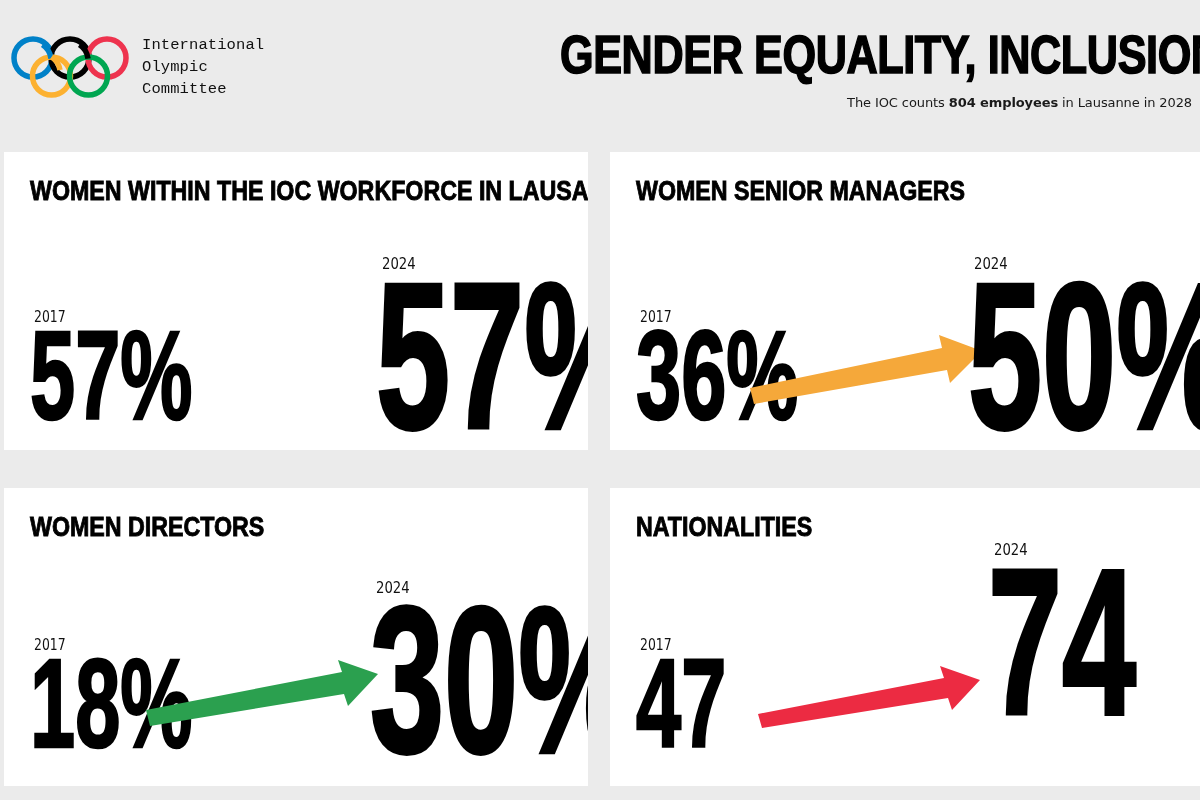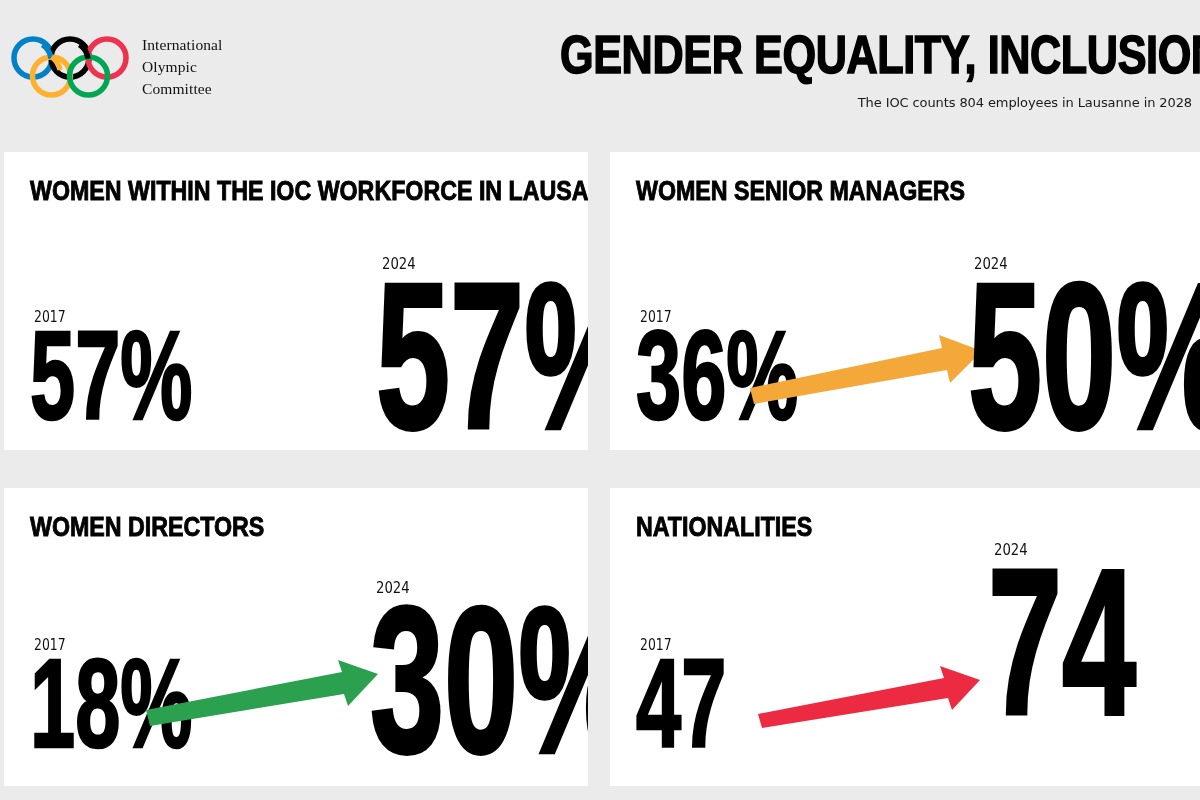--- a/index.html
+++ b/index.html
@@ -30,21 +30,21 @@
     position:absolute;
     left:10px; top:32px;
     display:flex;
     align-items:flex-start;
     gap:12px;
   }
 
   .rings-svg { display:block; }
 
   .logo-text {
-    font-family:Liberation Serif, serif;
+    font-family:Liberation Mono, monospace;
     font-size:15.5px;
     line-height:1.42;
     color:#111;
     letter-spacing:0.1px;
     padding-top:2px;
     white-space:nowrap;
   }
 
   .title-block {
     position:absolute;
@@ -68,21 +68,21 @@
   }
 
   .subtitle {
     margin-top:14px;
     font-family:"DejaVu Sans", sans-serif;
     font-size:13px;
     color:#1a1a1a;
     white-space:nowrap;
     letter-spacing:-0.1px;
   }
-  .subtitle b { font-weight:normal; }
+  .subtitle b { font-weight:bold; }
 
   
   .grid {
     position:absolute;
     left:0;
     top:152px;
     width:1200px;
     height:648px;
     display:grid;
     grid-template-columns:588px 588px;

